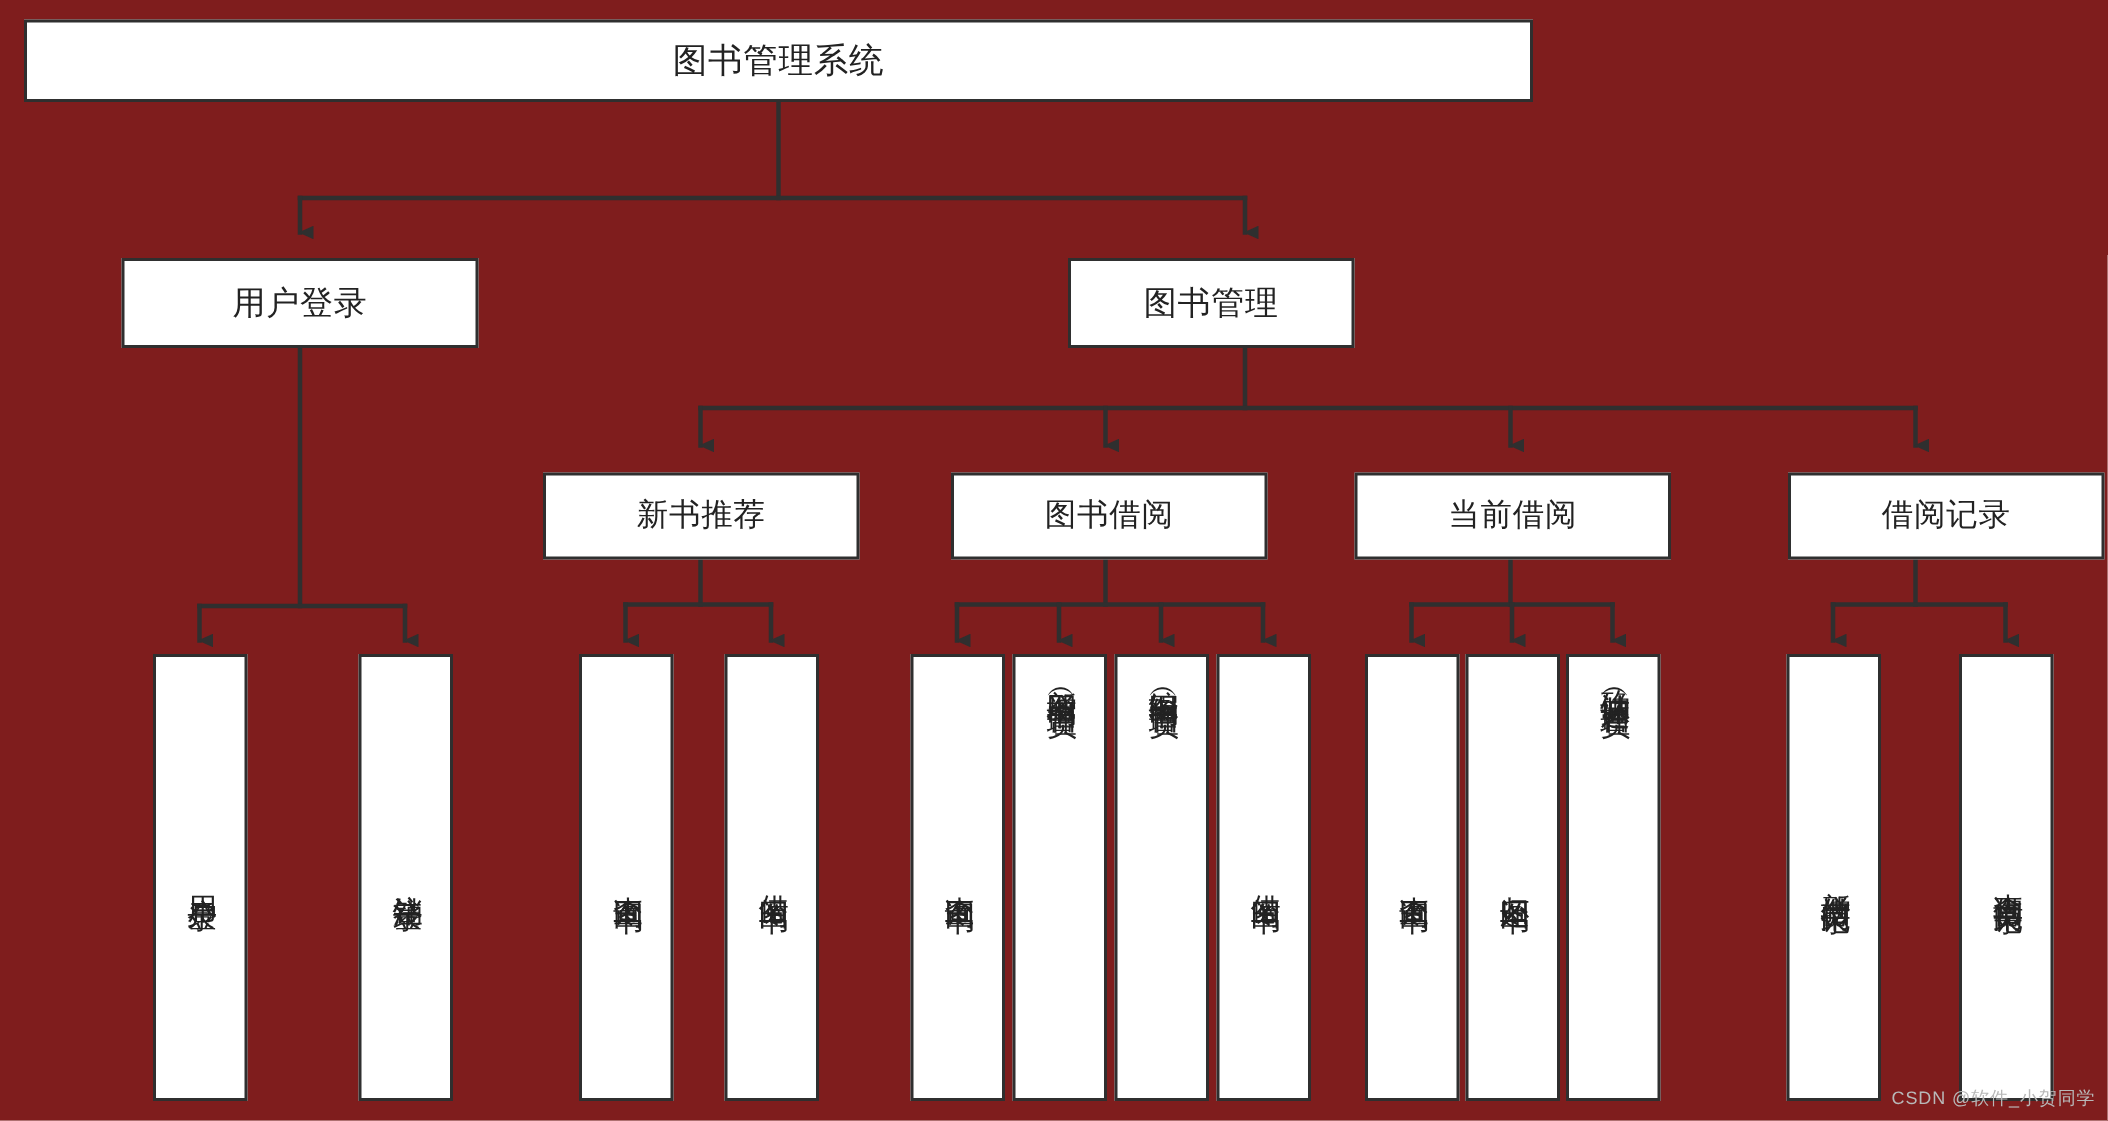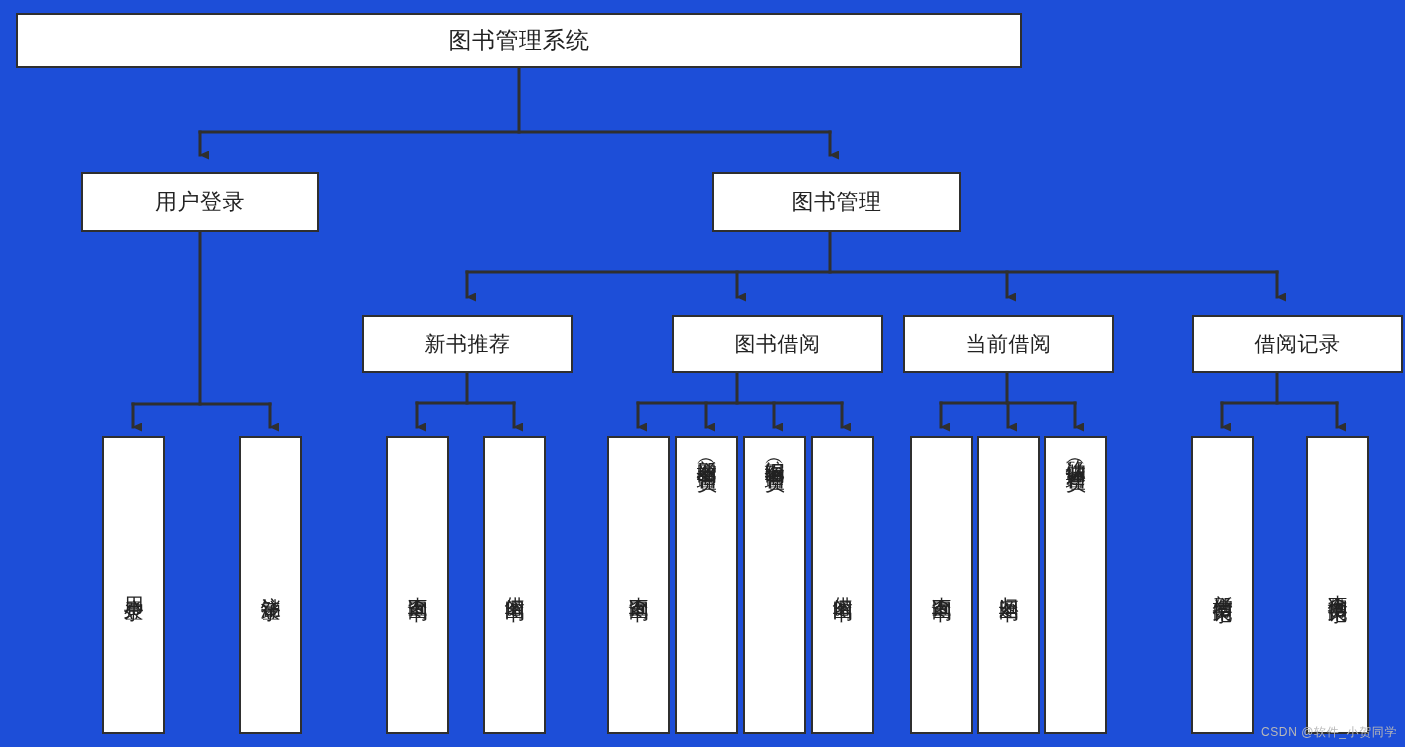--- a/index.html
+++ b/index.html
@@ -11,21 +11,21 @@
     width: 1405px;
     height: 747px;
     font-family: "Liberation Sans", "DejaVu Sans", sans-serif;
     overflow: hidden;
     position: relative;
   }
   #diagram-root {
     position: relative;
     width: 1405px;
     height: 747px;
-    background: #1d4ed8;
+    background: #7f1d1d;
   }
   svg.connectors {
     position: absolute;
     left: 0;
     top: 0;
     width: 1405px;
     height: 747px;
     pointer-events: none;
   }
   .node {
@@ -132,28 +132,28 @@
     </g>
   </svg>
 
   <div class="node level0" style="left:16px; top:13px; width:1006px; height:55px;">
     <span class="label">图书管理系统</span>
   </div>
 
   <div class="node level1" style="left:81px; top:172px; width:238px; height:60px;">
     <span class="label">用户登录</span>
   </div>
-  <div class="node level1" style="left:712px; top:172px; width:249px; height:60px;">
+  <div class="node level1" style="left:712px; top:172px; width:191px; height:60px;">
     <span class="label">图书管理</span>
   </div>
 
   <div class="node level2" style="left:362px; top:315px; width:211px; height:58px;">
     <span class="label">新书推荐</span>
   </div>
-  <div class="node level2" style="left:634px; top:315px; width:211px; height:58px;margin-left:38px;">
+  <div class="node level2" style="left:634px; top:315px; width:211px; height:58px;">
     <span class="label">图书借阅</span>
   </div>
   <div class="node level2" style="left:903px; top:315px; width:211px; height:58px;text-align:center;">
     <span class="label">当前借阅</span>
   </div>
   <div class="node level2" style="left:1192px; top:315px; width:211px; height:58px;">
     <span class="label">借阅记录</span>
   </div>
 
   <div class="node leaf center-v" style="left:102px; top:436px; width:63px; height:298px;">

